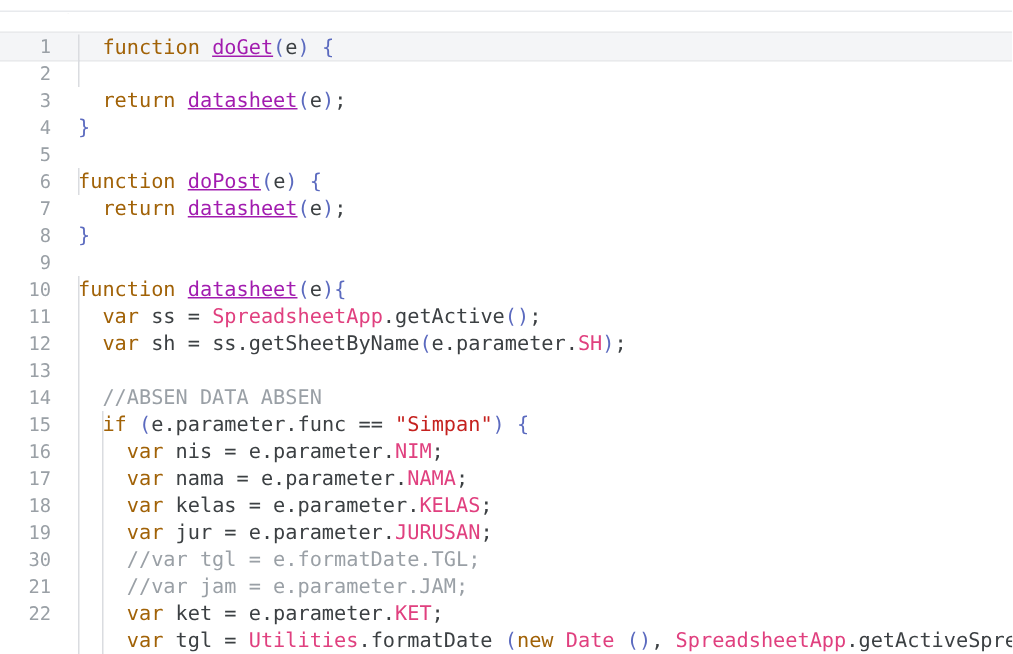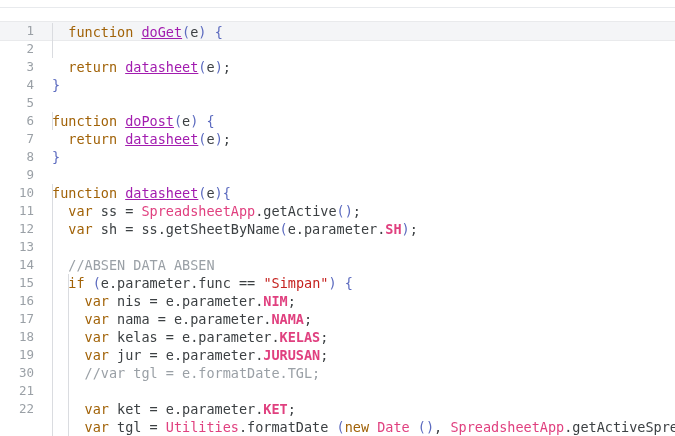--- a/index.html
+++ b/index.html
@@ -86,21 +86,21 @@
     width: 1px;
     height: 18px;
     background: #dadce0;
     top: 0;
   }
   
   .t-kw   { color: #a16207; }        
   .t-fn   { color: #a21caf; text-decoration: underline; }        
   .t-punc { color: #5b6abf; }        
   .t-obj  { color: #e0407f; }        
-  .t-prop { color: #e0407f; font-weight: bold; }        
+  .t-prop { color: #e0407f; }        
   .t-str  { color: #c5221f; }        
   .t-cmt  { color: #9aa0a6; }        
   .t-plain{ color: #3c4043; }
 </style>
 </head>
 <body>
 
 <div id="editor-root">
 
   <div class="editor-topstrip"></div>
@@ -120,19 +120,19 @@
       <div class="code-line" style="position: absolute; left: 0px; top: 175px; width: 675px;"><span class="ln">10</span><span class="indent-guide" style="left: 52px; top: 0px;"></span><span class="code-text"><span class="t-plain">  </span><span class="t-kw">var</span><span class="t-plain"> ss = </span><span class="t-obj">SpreadsheetApp</span><span class="t-plain">.getActive</span><span class="t-punc">()</span><span class="t-plain">;</span></span></div>
       <div class="code-line" style="position: absolute; left: 0px; top: 193px; width: 675px;"><span class="ln">11</span><span class="indent-guide" style="left: 52px; top: 0px;"></span><span class="code-text"><span class="t-plain">  </span><span class="t-kw">var</span><span class="t-plain"> sh = ss.getSheetByName</span><span class="t-punc">(</span><span class="t-plain">e.parameter.</span><span class="t-prop">SH</span><span class="t-punc">)</span><span class="t-plain">;</span></span></div>
       <div class="code-line" style="position: absolute; left: 0px; top: 211px; width: 675px;"><span class="ln">12</span><span class="indent-guide" style="left: 52px; top: 0px;"></span><span class="code-text"></span></div>
       <div class="code-line" style="position: absolute; left: 0px; top: 229px; width: 540px;"><span class="ln">13</span><span class="indent-guide" style="left: 52px; top: 0px;"></span><span class="code-text"><span class="t-cmt">  //ABSEN DATA ABSEN</span></span></div>
       <div class="code-line" style="position: absolute; left: 0px; top: 247px; width: 675px;"><span class="ln">14</span><span class="indent-guide" style="left: 52px; top: 0px;"></span><span class="code-text"><span class="t-plain">  </span><span class="t-kw">if</span><span class="t-plain"> </span><span class="t-punc">(</span><span class="t-plain">e.parameter.func == </span><span class="t-str">"Simpan"</span><span class="t-punc">)</span><span class="t-plain"> </span><span class="t-punc">{</span></span></div>
       <div class="code-line" style="position: absolute; left: 0px; top: 265px; width: 675px;"><span class="ln">15</span><span class="indent-guide" style="left: 52px; top: 0px;"></span><span class="indent-guide" style="left: 68px; top: 0px;"></span><span class="code-text"><span class="t-plain">    </span><span class="t-kw">var</span><span class="t-plain"> nis = e.parameter.</span><span class="t-prop">NIM</span><span class="t-plain">;</span></span></div>
       <div class="code-line" style="position: absolute; left: 0px; top: 283px; width: 675px;"><span class="ln">16</span><span class="indent-guide" style="left: 52px; top: 0px;"></span><span class="indent-guide" style="left: 68px; top: 0px;"></span><span class="code-text"><span class="t-plain">    </span><span class="t-kw">var</span><span class="t-plain"> nama = e.parameter.</span><span class="t-prop">NAMA</span><span class="t-plain">;</span></span></div>
       <div class="code-line" style="position: absolute; left: 0px; top: 301px; width: 675px;"><span class="ln">17</span><span class="indent-guide" style="left: 52px; top: 0px;"></span><span class="indent-guide" style="left: 68px; top: 0px;"></span><span class="code-text"><span class="t-plain">    </span><span class="t-kw">var</span><span class="t-plain"> kelas = e.parameter.</span><span class="t-prop">KELAS</span><span class="t-plain">;</span></span></div>
       <div class="code-line" style="position: absolute; left: 0px; top: 319px; width: 675px;"><span class="ln">18</span><span class="indent-guide" style="left: 52px; top: 0px;"></span><span class="indent-guide" style="left: 68px; top: 0px;"></span><span class="code-text"><span class="t-plain">    </span><span class="t-kw">var</span><span class="t-plain"> jur = e.parameter.</span><span class="t-prop">JURUSAN</span><span class="t-plain">;</span></span></div>
       <div class="code-line" style="position: absolute; left: 0px; top: 337px; width: 542px;"><span class="ln">19</span><span class="indent-guide" style="left: 52px; top: 0px;"></span><span class="indent-guide" style="left: 68px; top: 0px;"></span><span class="code-text"><span class="t-cmt">    //var tgl = e.formatDate.TGL;</span></span></div>
-      <div class="code-line" style="position: absolute; left: 0px; top: 355px; width: 675px;"><span class="ln">30</span><span class="indent-guide" style="left: 52px; top: 0px;"></span><span class="indent-guide" style="left: 68px; top: 0px;"></span></div>
+      <div class="code-line" style="position: absolute; left: 0px; top: 355px; width: 675px;"><span class="ln">30</span><span class="indent-guide" style="left: 52px; top: 0px;"></span><span class="indent-guide" style="left: 68px; top: 0px;"></span><span class="code-text"><span class="t-cmt">    //var jam = e.parameter.JAM;</span></span></div>
       <div class="code-line" style="position: absolute; left: 0px; top: 373px; width: 675px;"><span class="ln">21</span><span class="indent-guide" style="left: 52px; top: 0px;"></span><span class="indent-guide" style="left: 68px; top: 0px;"></span><span class="code-text"><span class="t-plain">    </span><span class="t-kw">var</span><span class="t-plain"> ket = e.parameter.</span><span class="t-prop">KET</span><span class="t-plain">;</span></span></div>
       <div class="code-line" style="position: absolute; left: 0px; top: 391px; width: 675px;"><span class="ln">22</span><span class="indent-guide" style="left: 52px; top: 0px;"></span><span class="indent-guide" style="left: 68px; top: 0px;"></span><span class="code-text"><span class="t-plain">    </span><span class="t-kw">var</span><span class="t-plain"> tgl = </span><span class="t-obj">Utilities</span><span class="t-plain">.formatDate </span><span class="t-punc">(</span><span class="t-kw">new</span><span class="t-plain"> </span><span class="t-obj">Date</span><span class="t-plain"> </span><span class="t-punc">()</span><span class="t-plain">, </span><span class="t-obj">SpreadsheetApp</span><span class="t-plain">.getActiveSpreads</span></span></div>
       <div class="code-line" style="position: absolute; left: 0px; top: 409px; width: 675px;"><span class="ln"></span><span class="indent-guide" style="left: 52px; top: 0px;"></span><span class="indent-guide" style="left: 68px; top: 0px;"></span><span class="code-text"><span class="t-plain">    </span><span class="t-str">yyyy")</span><span class="t-plain">;</span></span></div>
     </div>
 
 </div>
 
 </body></html>

